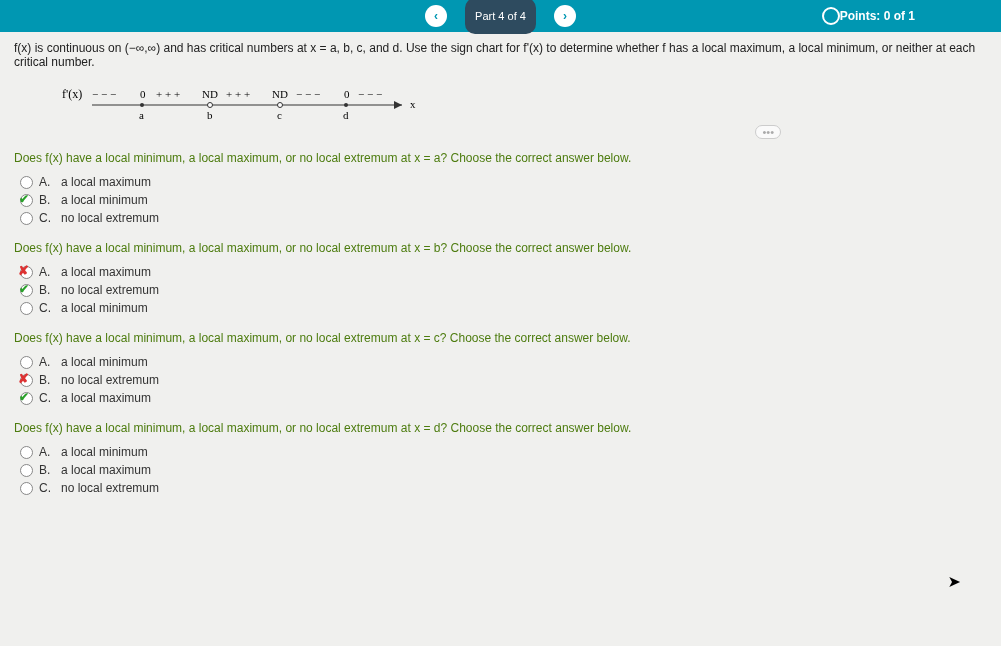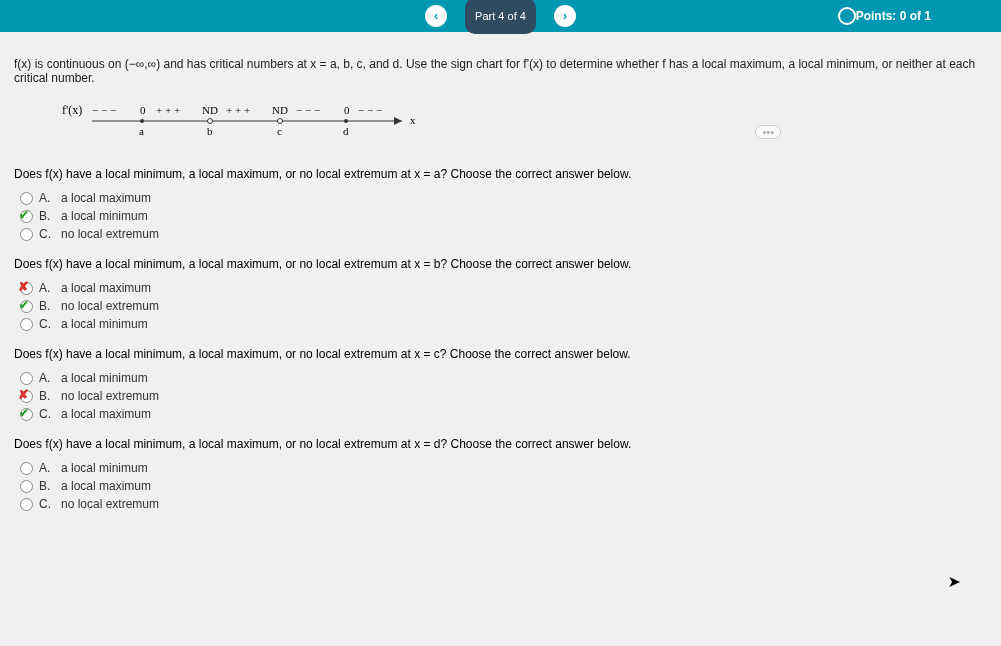--- a/index.html
+++ b/index.html
@@ -39,51 +39,51 @@
   }
   .part-label {
     background: #2e4b5f;
     color: #fff;
     font-size: 11px;
     padding: 12px 10px;
     border-radius: 10px;
   }
   .points {
     position: absolute;
-    right: 70px;
+    right: 86px;
     display: flex;
     align-items: center;
     font-weight: bold;
     font-size: 12px;
   }
   .points-circ {
     width: 14px; height: 14px;
     border: 2px solid #fff;
     border-radius: 50%;
   }
   .content {
-    padding: 19px 14px 30px;
+    padding: 3px 14px 30px;
   }
   .problem-text {
     font-size: 12px;
     margin: 6px 0 14px;
     color: #222;
   }
   .sign-chart {
     margin: 6px 0 14px 48px;
     font-family: 'Times New Roman', serif;
     font-size: 13px;
   }
   .qblock {
     margin: 16px 0 8px;
   }
   .qprompt {
     font-size: 12px;
     margin-bottom: 10px;
-    color: #000000;
+    color: #4d7c0f;
   }
   .option {
     display: flex;
     align-items: center;
     gap: 6px;
     margin: 4px 0 4px 6px;
     font-size: 12px;
     color: #333;
   }
   .radio {

